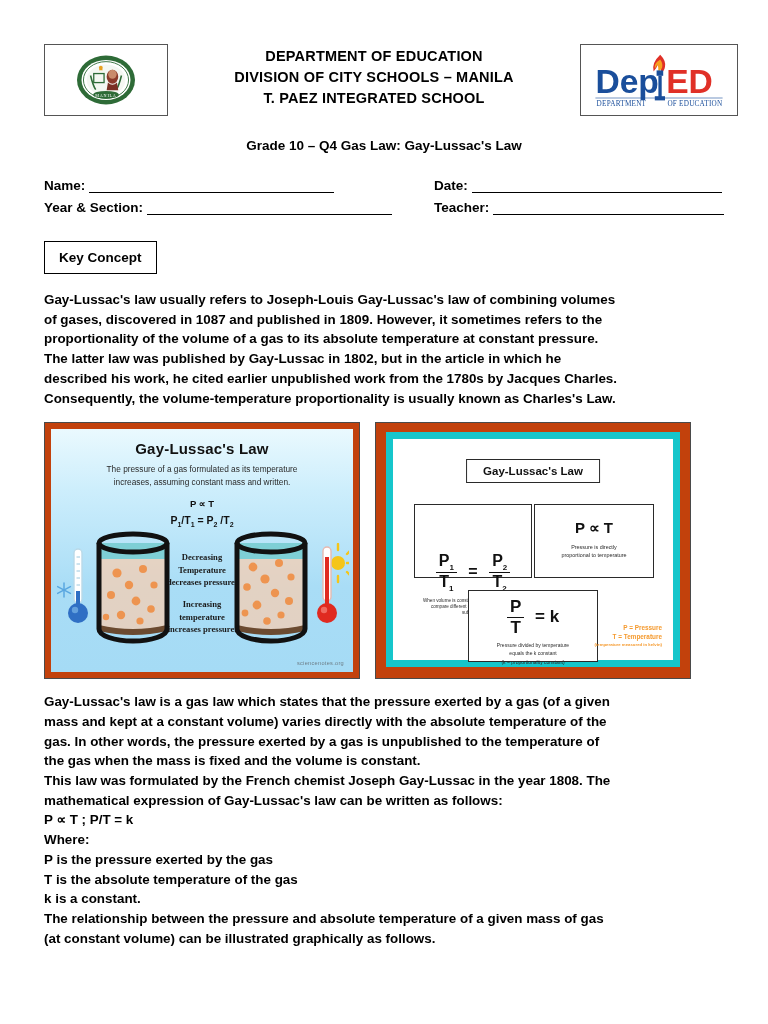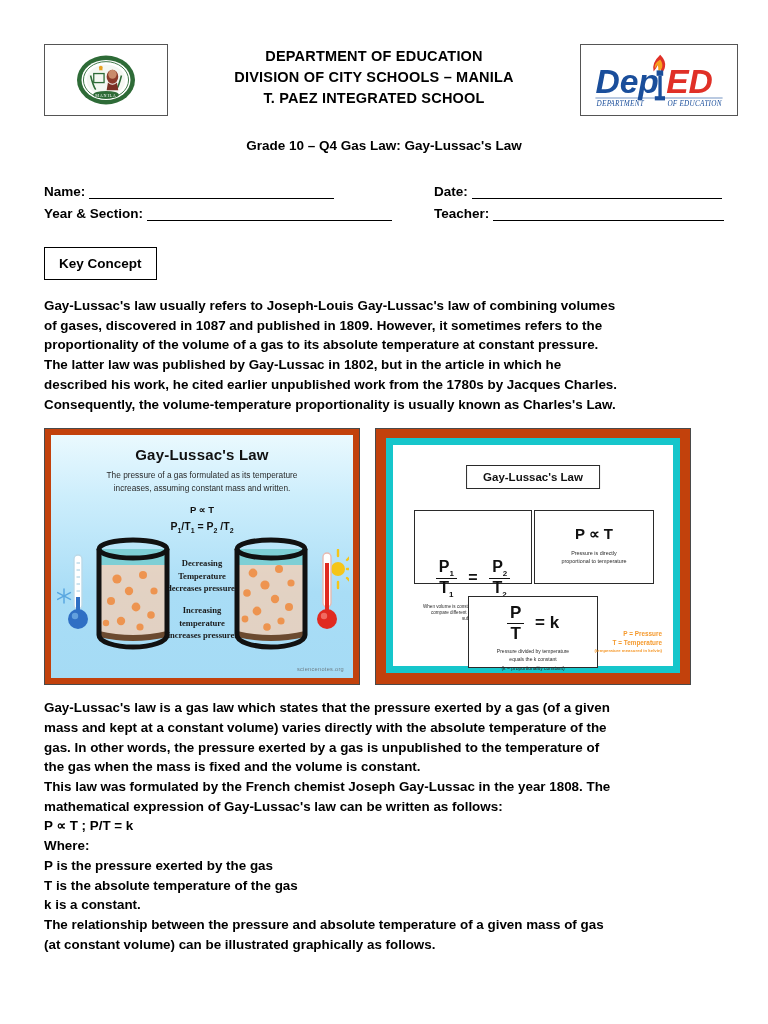--- a/index.html
+++ b/index.html
@@ -18,33 +18,33 @@
   .logo-box {
     width:124px; height:72px; border:1px solid #555; background:#fff;
     display:flex; align-items:center; justify-content:center; flex:0 0 auto;
   }
   .header-center { flex:1 1 auto; text-align:center; padding-top:2px; }
   .header-center div {
     font-size:14.5px; font-weight:bold; letter-spacing:.2px; line-height:21px;
   }
   .deped-box {
     width:158px; height:72px; border:1px solid #555; background:#fff;
-    display:flex; align-items:center; justify-content:center; flex:0 0 auto;font-style:italic;
+    display:flex; align-items:center; justify-content:center; flex:0 0 auto;
   }
 
   
   .seal { width:66px; height:58px; display:block; }
 
   
   .deped-logo { width:144px; height:58px; display:block; }
 
   .subtitle { text-align:center; font-size:13.5px; font-weight:bold; margin-top:22px; }
 
   
-  .fields { margin:28px 0 0 0; padding:0 44px; font-size:13.5px; font-weight:bold; }
+  .fields { margin:22px 0 0 0; padding:0 44px; font-size:13.5px; font-weight:bold; }
   .fields-row { display:flex; line-height:22px; }
   .fld-left { width:390px; display:flex; }
   .fld-right { flex:1; display:flex; }
   .fld-label { white-space:nowrap; }
   .ul { flex:1; border-bottom:1.6px solid #000; margin:0 0 4px 4px; }
   .ul.short { max-width:245px; }
   .ul.shorter { max-width:250px; }
 
   
   .keybox {

